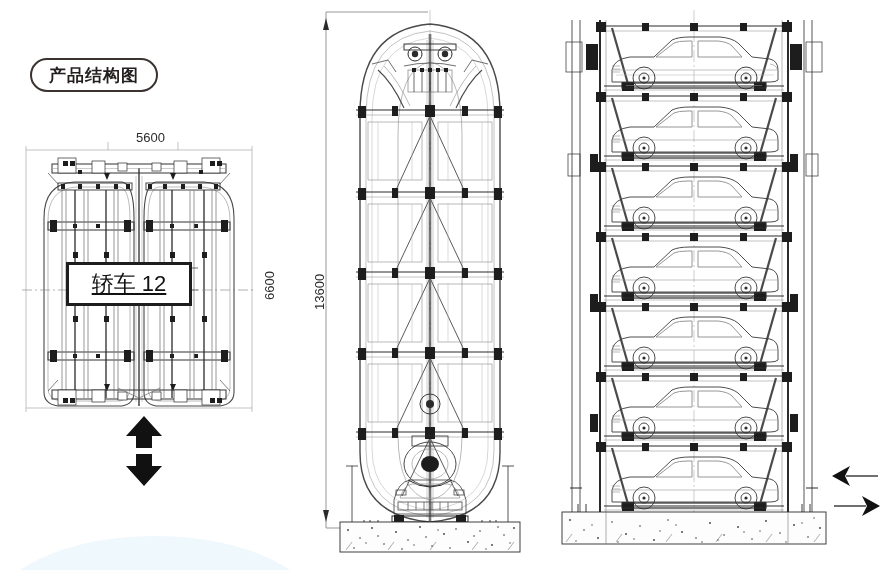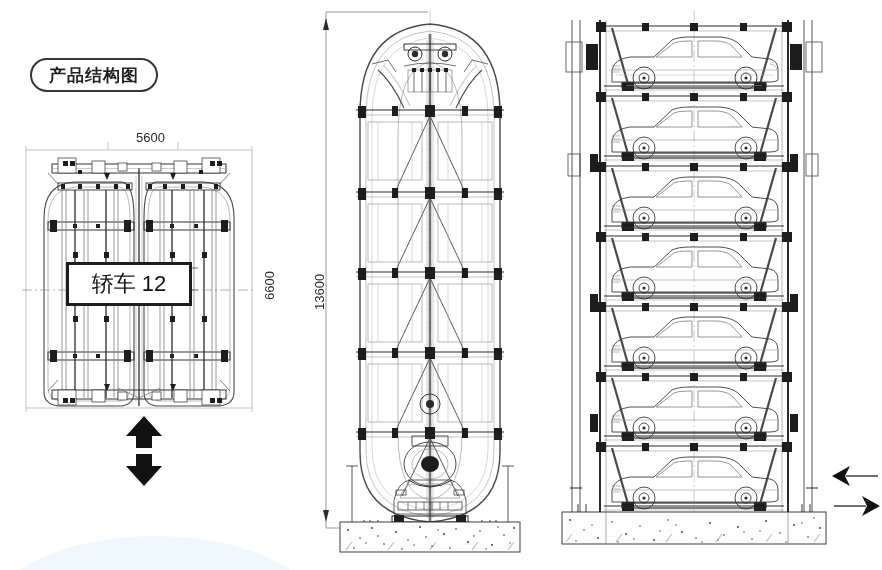--- a/index.html
+++ b/index.html
@@ -213,21 +213,21 @@
         <line x1="40" y1="240" x2="30" y2="251" stroke="#4a4a4a"></line>
         <line x1="202" y1="240" x2="212" y2="251" stroke="#4a4a4a"></line>
         <path d="M100 248 L121 258 L142 248" stroke="#6a6a6a"></path>
       </g>
     </svg>
   </div>
 
   <div style="position:absolute;left:66px;top:262px;width:126px;height:44px;
               border:3px solid #1d1d1d;background:#ffffff;
               display:flex;align-items:center;justify-content:center;box-sizing:border-box;">
-    <span style="font-size:22px;color:#111;line-height:1;">轿车 12</span>
+    <span style="font-size:22px;color:#111;line-height:1;text-decoration:underline;">轿车 12</span>
   </div>
 
   <div class="arrow" style="left:122px;top:416px;">
     <svg width="44" height="70" viewBox="0 0 44 70">
       <polygon points="22,0 40,20 30,20 30,32 14,32 14,20 4,20" fill="#111"></polygon>
       <polygon points="22,70 4,50 14,50 14,38 30,38 30,50 40,50" fill="#111"></polygon>
     </svg>
   </div>
 
   <div class="dim vert" style="left:312px;top:310px;">13600</div>

